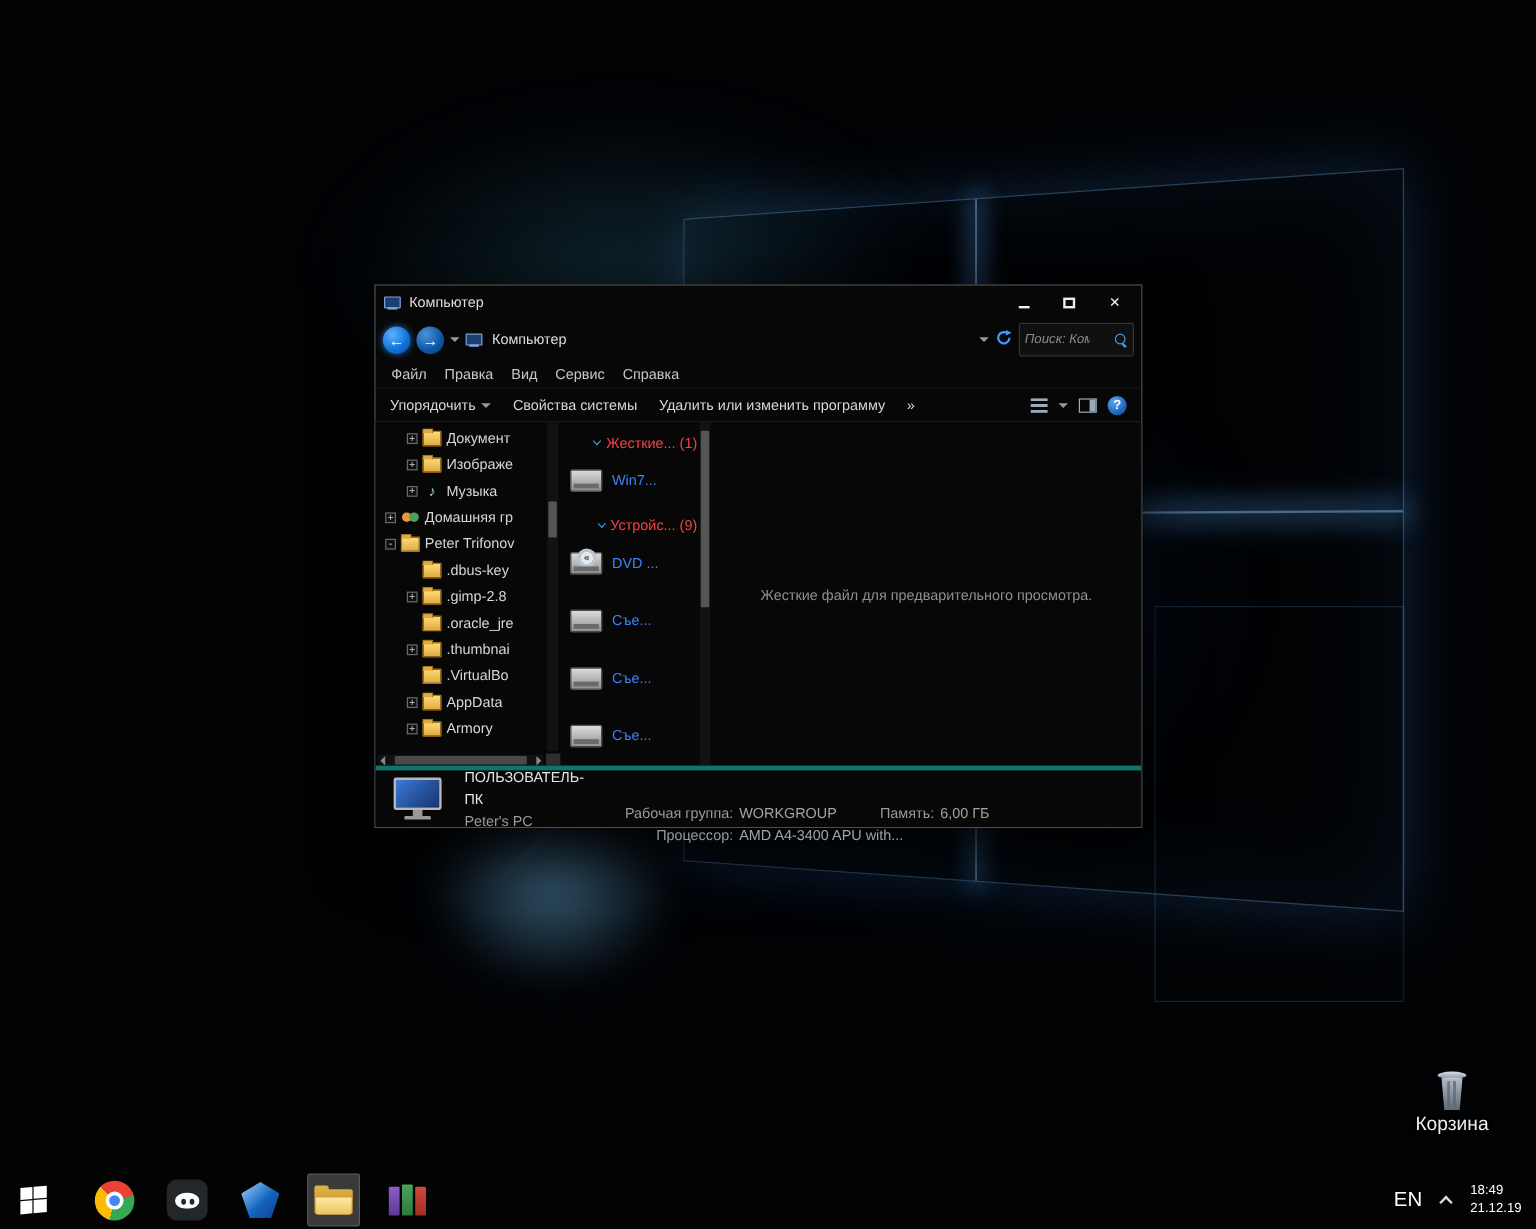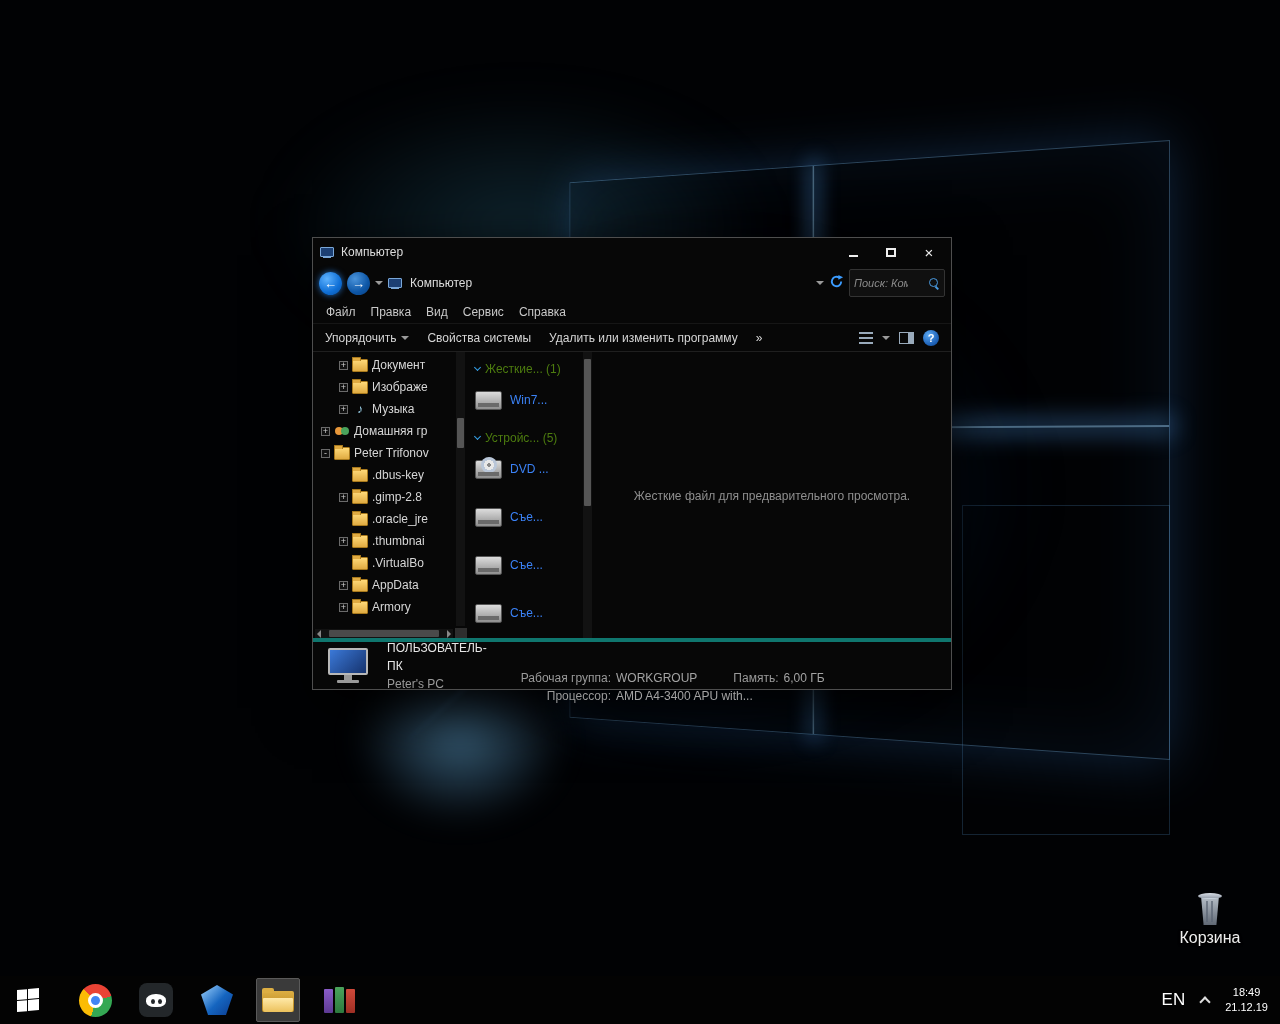--- a/index.html
+++ b/index.html
@@ -124,21 +124,21 @@
   .tree-hscroll { position:absolute; left:2px; right:18px; bottom:2px; height:9px; background:#121212;
     display:flex; align-items:center; }
   .harrow { width:0; height:0; border-top:4px solid transparent; border-bottom:4px solid transparent; flex:none; }
   .harrow-left { border-right:4px solid #888; margin-left:2px; }
   .harrow-right { border-left:4px solid #888; margin-right:2px; }
   .tree-hthumb { flex:1; height:7px; margin:0 8px; background:#4a4a4a; border-radius:1px; }
   .scroll-corner { position:absolute; right:4px; bottom:1px; width:12px; height:11px; background:#2e2e2e; }
 
   
   .file-pane { width:122px; position:relative; flex:none; padding:10px 12px 0 4px; }
-  .group-header { display:flex; align-items:center; gap:5px; color:#4d7c0f; margin-bottom:7px; cursor:default; }
+  .group-header { display:flex; align-items:center; gap:5px; color:#ef4444; margin-bottom:7px; cursor:default;justify-content:flex-end; }
   .chev { width:5px; height:5px; border-right:1.5px solid #35a0e8; border-bottom:1.5px solid #35a0e8;
     transform:rotate(45deg); margin-top:-3px; flex:none; }
   .file-item { height:34px; margin-bottom:14px; display:flex; align-items:center; gap:8px; }
   .group2-hdr { margin-top:13px; }
   .ico-drive { width:27px; height:19px; flex:none; border:1px solid #555; border-radius:2px;
     background:linear-gradient(#dcdcdc,#8f8f8f); position:relative; }
   .ico-drive::after { content:""; position:absolute; left:2px; right:2px; bottom:2px; height:4px; background:#6a6a6a; }
   .ico-dvd::before { content:""; position:absolute; left:5px; top:-4px; width:16px; height:16px; border-radius:50%;
     background:radial-gradient(circle, #888 0 2px, #e8e8e8 2px 5px, #b9c6d8 5px 8px); }
   .file-label { color:#3b82f6; white-space:nowrap; overflow:hidden; }
@@ -197,21 +197,21 @@
     background:linear-gradient(#ffe9a8,#ecc15c); border-radius:1px 1px 2px 2px; }
   .rar-ico { display:flex; align-items:flex-end; gap:2px; height:26px; }
   .rar-ico span { width:9px; border-radius:1px; }
   .book1 { height:24px; background:linear-gradient(#8a5cc8,#5d3a93); }
   .book2 { height:26px; background:linear-gradient(#4aa35c,#2d7a3e); }
   .book3 { height:24px; background:linear-gradient(#d0493a,#9e2f24); }
   .tray { margin-left:auto; display:flex; align-items:center; gap:16px; padding-right:12px; color:#fff; }
   .tray-lang { font-size:17px; }
   .tray-chevron { width:8px; height:8px; border:solid #ddd; border-width:2px 2px 0 0; transform:rotate(-45deg);
     margin-top:3px; }
-  .tray-clock { font-size:11px; text-align:center; line-height:1.4; }
+  .tray-clock { font-size:11px; text-align:left; line-height:1.4; }
 </style>
 </head>
 <body>
 
 <div class="desktop">
 
   <div class="wp">
     <div class="wp-ambient"></div>
     <div class="wp-cloud"></div>
     <div class="wp-frame"></div>
@@ -369,21 +369,21 @@
         <div class="group-header">
           <span class="chev"></span>
           <span>Жесткие... (1)</span>
         </div>
         <div class="file-item">
           <span class="ico-drive"></span>
           <span class="file-label">Win7...</span>
         </div>
         <div class="group-header group2-hdr">
           <span class="chev"></span>
-          <span>Устройс... (5)</span>
+          <span>Устройс... (9)</span>
         </div>
         <div class="file-item">
           <span class="ico-drive ico-dvd"></span>
           <span class="file-label">DVD ...</span>
         </div>
         <div class="file-item">
           <span class="ico-drive"></span>
           <span class="file-label">Съе...</span>
         </div>
         <div class="file-item">

